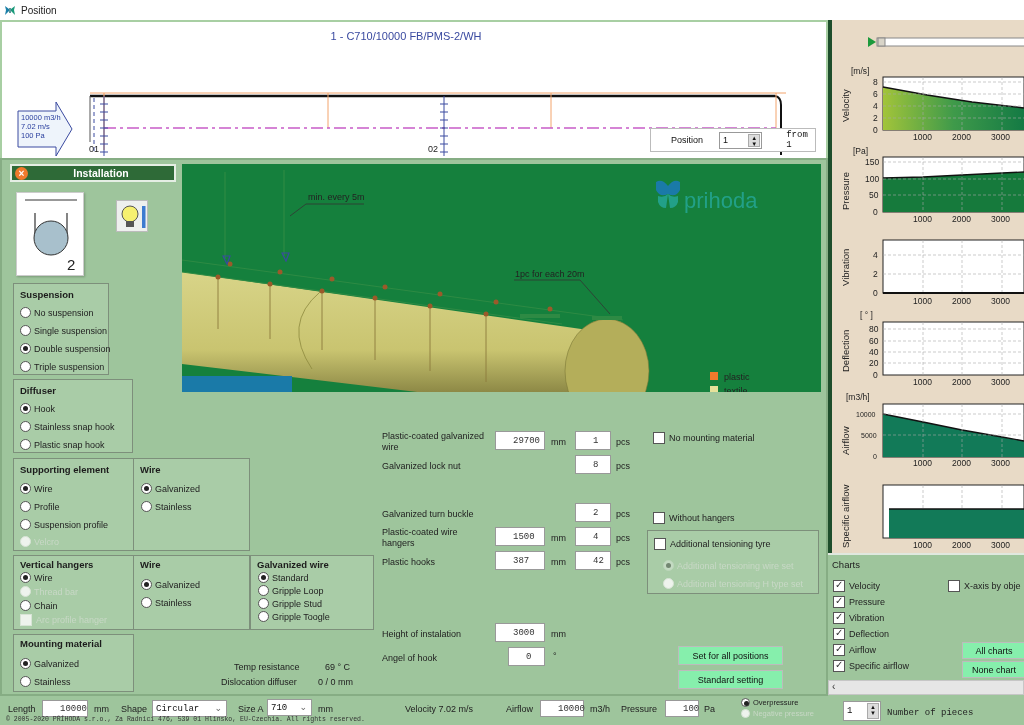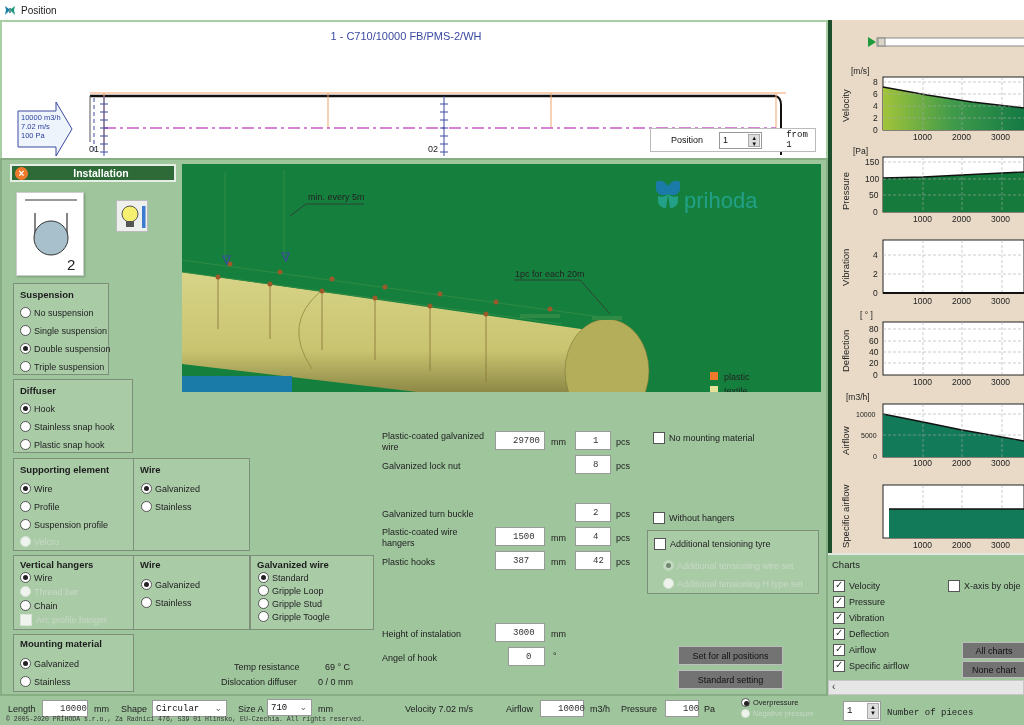--- a/index.html
+++ b/index.html
@@ -33,21 +33,21 @@
   .radio.dis .c { border-color: #d8e4d6; background: #eef3ed; }
   .chk { display: flex; align-items: center; font-size: 9px; color: #222; position: absolute; white-space: nowrap; }
   .chk .b { width: 12px; height: 12px; border: 1px solid #555; background: #fff; margin-right: 4px; position: relative; }
   .chk .b.on::after { content: "✓"; position: absolute; left: 1px; top: -2px; font-size: 10px; color: #333; }
   .chk.dis { color: #c8d8c6; }
   .chk.dis .b { border-color: #d8e4d6; background: #eef3ed; }
 
   .diagram { left: 182px; top: 164px; width: 639px; height: 228px; background: #15803d; overflow: hidden; }
   .field { background: #fff; border: 1px solid #999; height: 19px; font-family: "Liberation Mono", monospace; font-size: 9px; padding-left: 17px; display: flex; align-items: center; color: #333; position: absolute; }
   .lab { position: absolute; font-size: 9px; color: #222; line-height: 11px; }
-  .btn { position: absolute; background: #737373; border: 1px solid #bcbcbc; font-size: 9px; display: flex; align-items: center; justify-content: center; color: #111; }
+  .btn { position: absolute; background: #86efac; border: 1px solid #bcbcbc; font-size: 9px; display: flex; align-items: center; justify-content: center; color: #111; }
 
   .sidepanel { left: 828px; top: 20px; width: 196px; height: 533px; background: #e8dac6; border-left: 4px solid #1e4d2b; }
   .charts-panel { left: 828px; top: 553px; width: 196px; height: 143px; background: #9ec59c; border-top: 2px solid #e0e8df; }
   .hscroll { left: 828px; top: 680px; width: 196px; height: 15px; background: #e6e6e6; border: 1px solid #c6c6c6; }
 
   .bottombar { left: 0; top: 696px; width: 1024px; height: 29px; background: #9ec59c; }
   .copyright { left: 6px; top: 716px; font-family: "Liberation Mono", monospace; font-size: 6.5px; color: #333; white-space: nowrap; }
   .select { position: absolute; background: #fff; border: 1px solid #999; height: 17px; display: flex; align-items: center; padding-left: 3px; font-family: "Liberation Mono", monospace; font-size: 9px; }
   .select .arr { position: absolute; right: 4px; top: 2px; font-size: 9px; color: #666; font-family: "DejaVu Sans", sans-serif; }
 </style>

